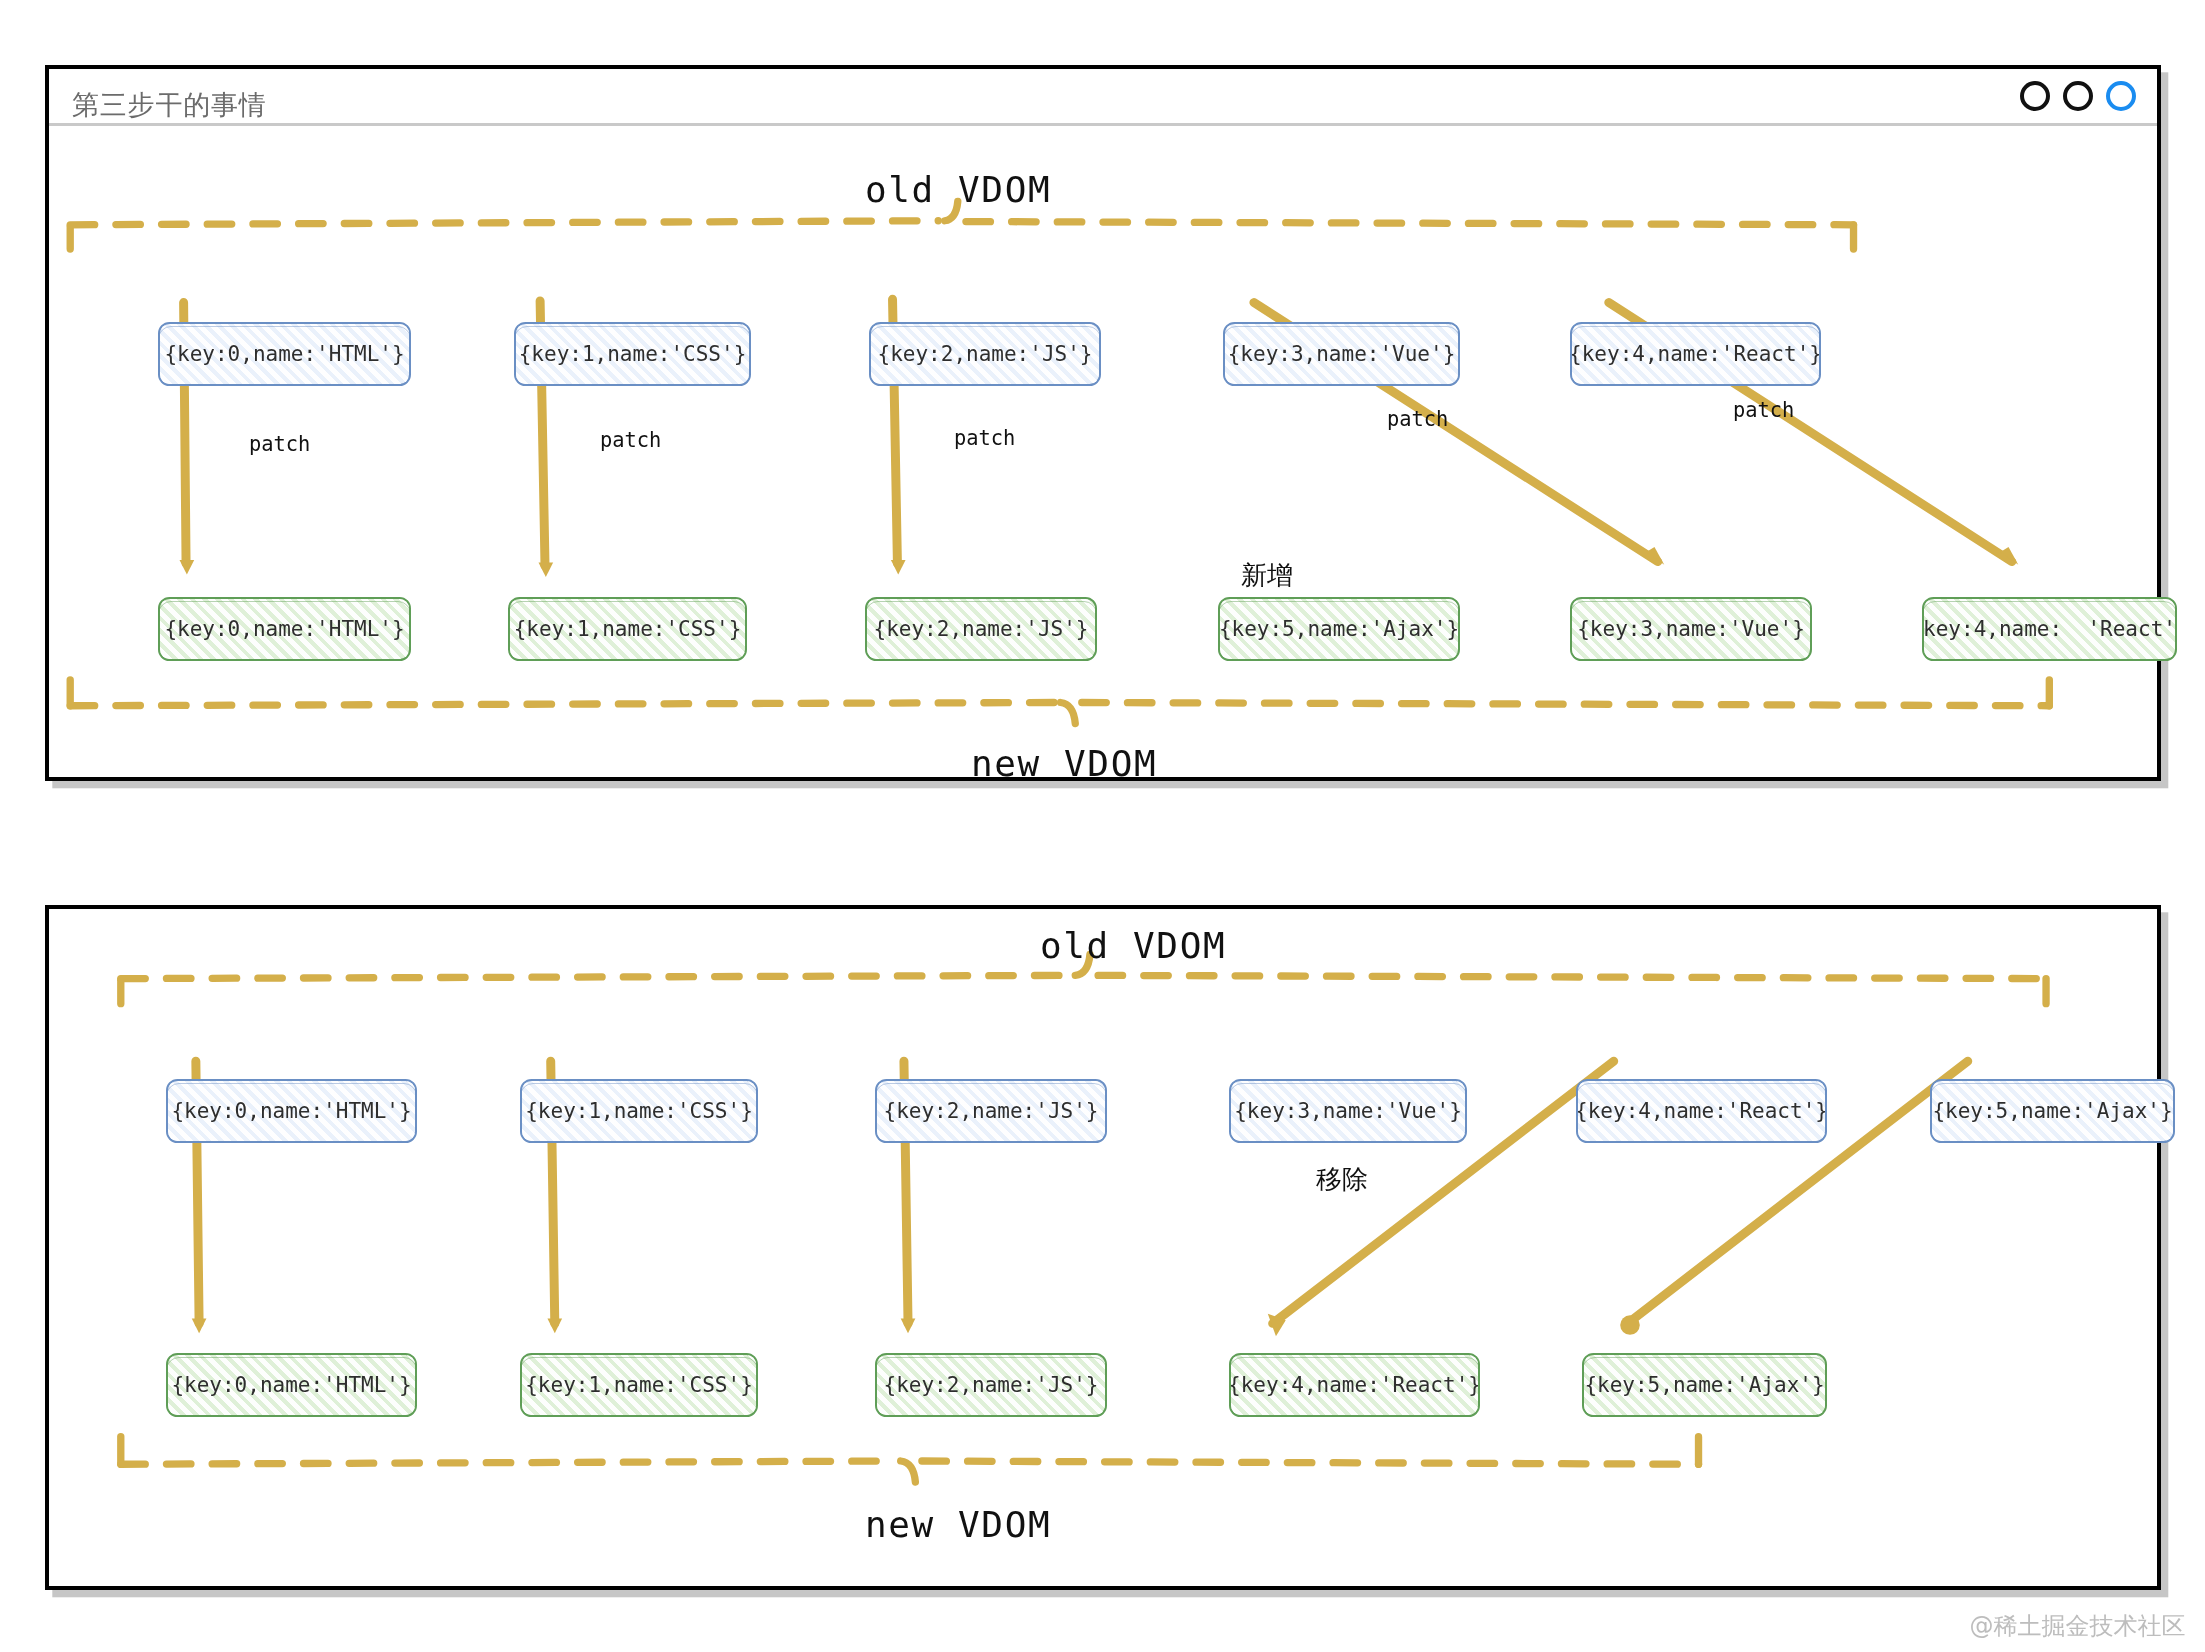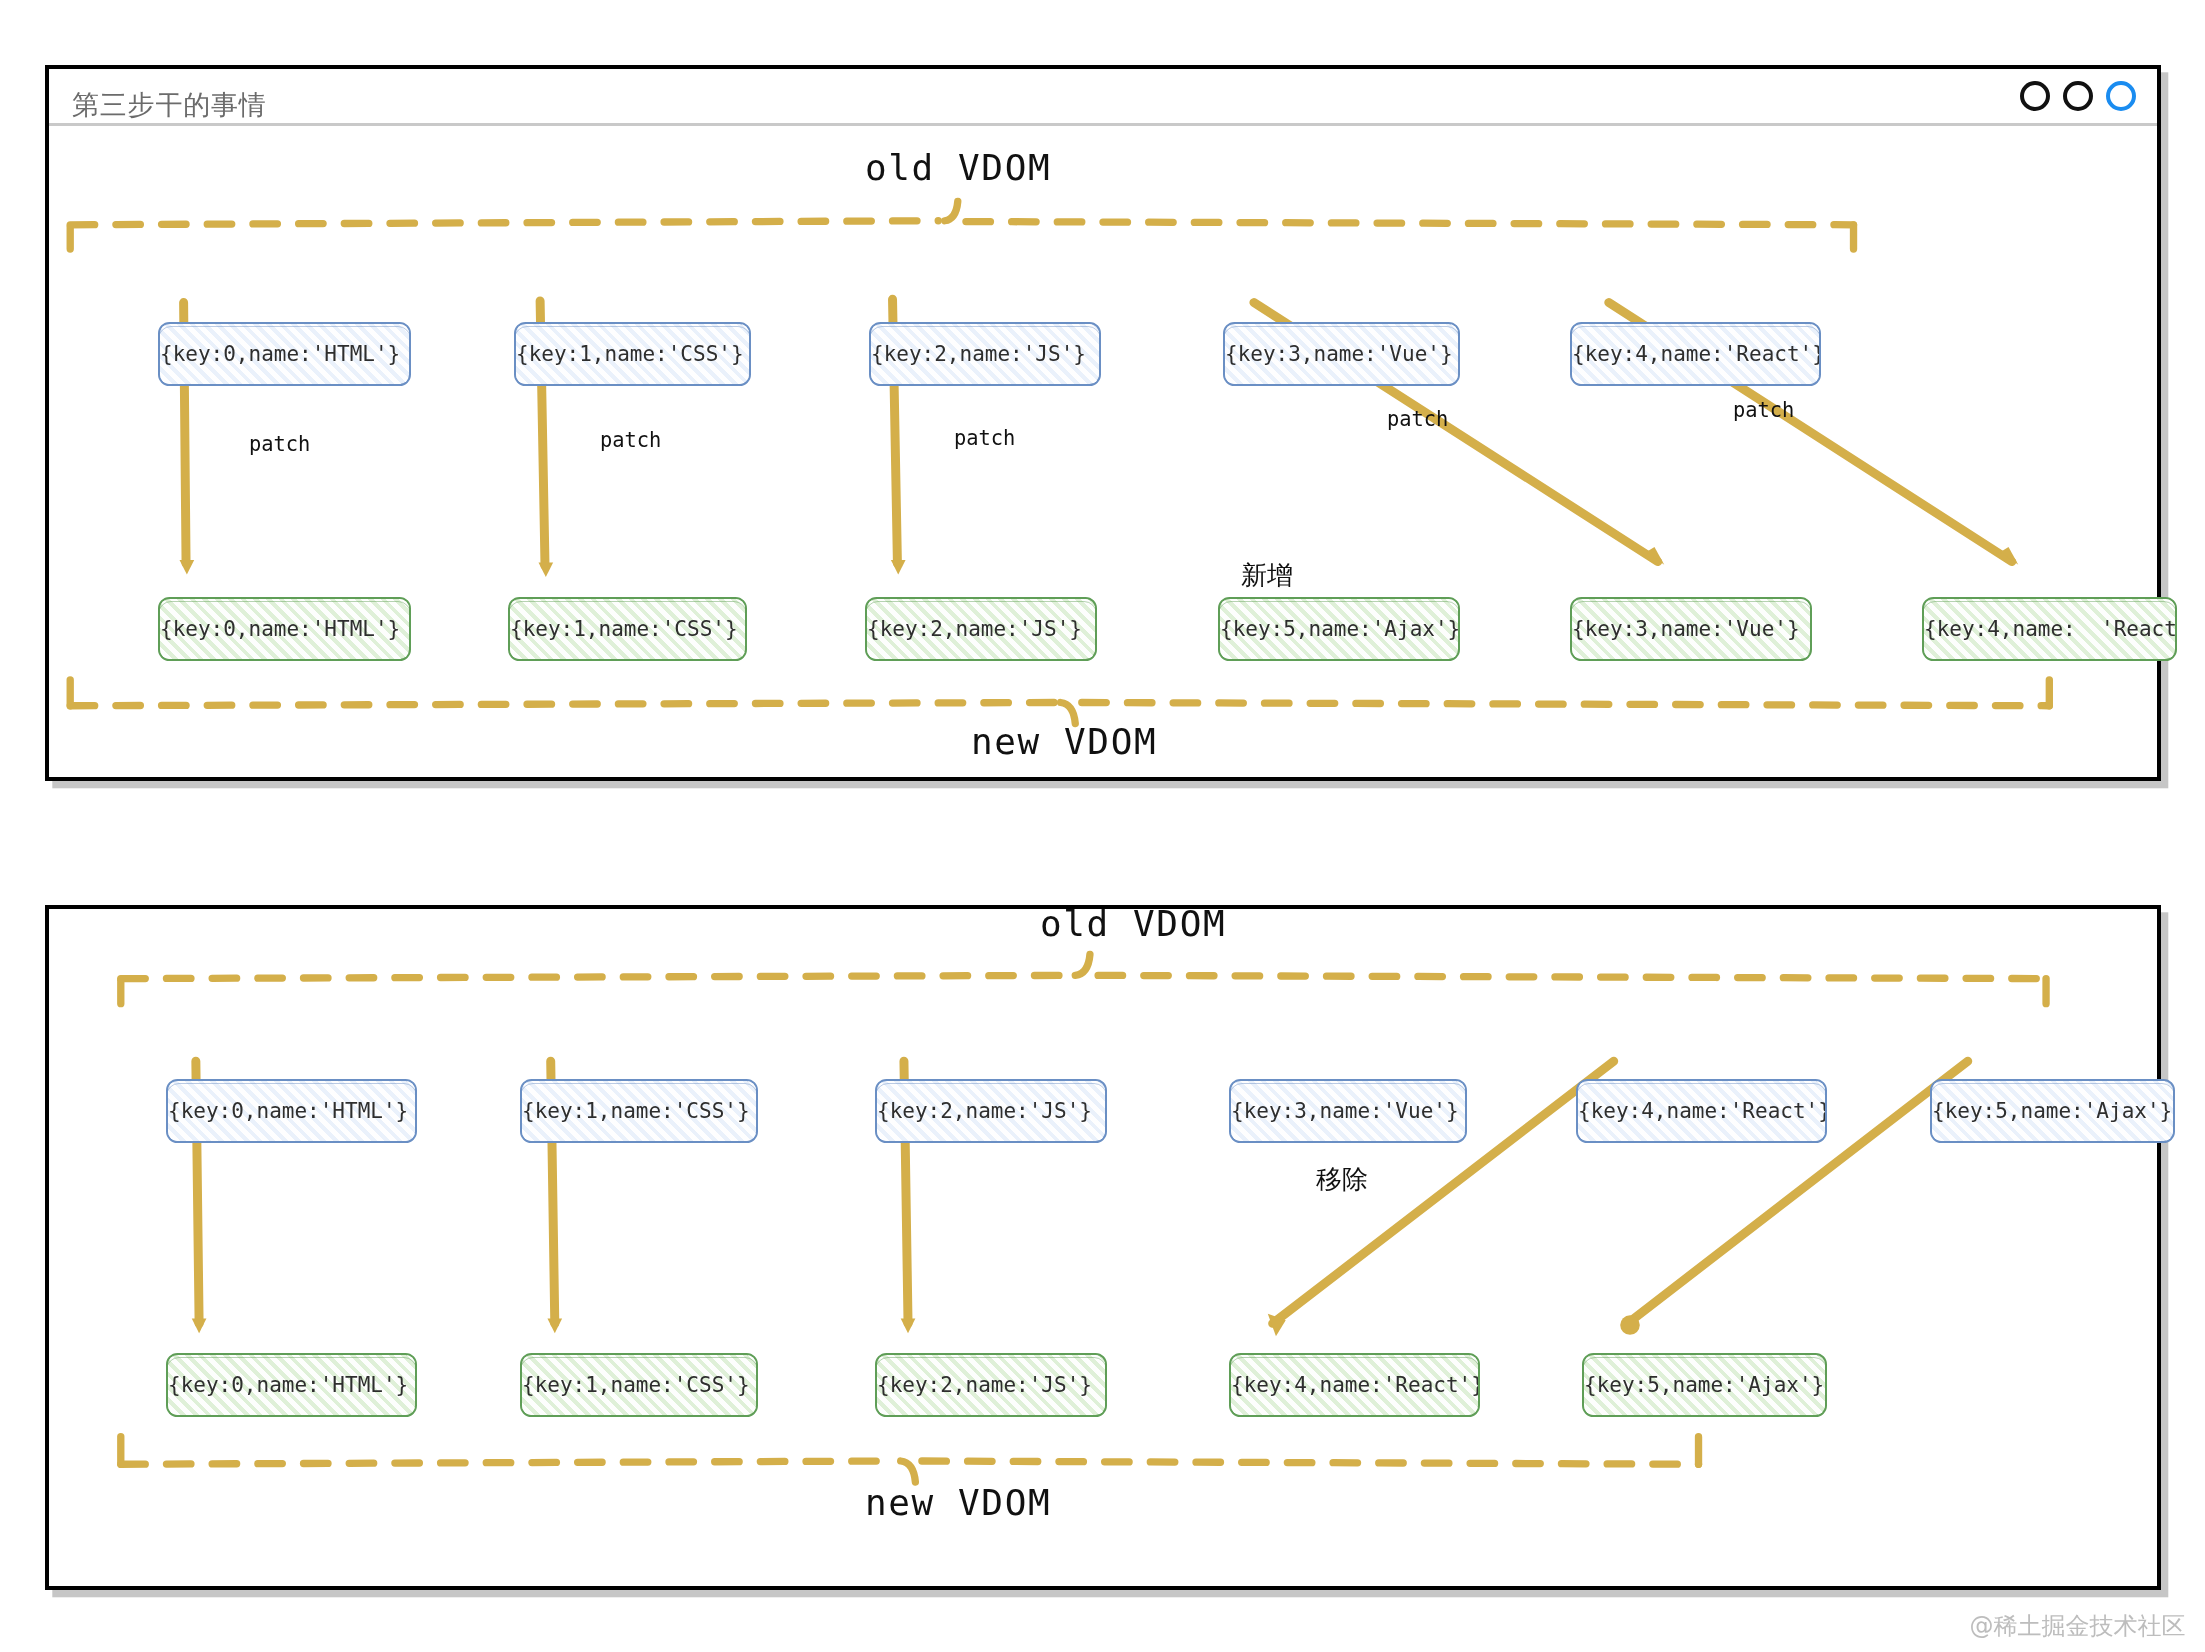--- a/index.html
+++ b/index.html
@@ -41,21 +41,21 @@
   .dot{width:30px;height:30px;border-radius:50%;box-sizing:border-box;background:transparent;}
   .dot.black{border:4.1px solid #111111;}
   .dot.blue{border:4.1px solid #1a8cf0;}
 
   .stage{position:relative;width:100%;height:calc(100% - 57px);}
 
   
   .node{
     position:absolute;
     box-sizing:border-box;
-    display:flex;align-items:center;
+    display:flex;align-items:center;justify-content:center;
     border-radius:11.4px;
     font-family:"DejaVu Sans Mono","Liberation Mono",monospace;
     font-size:21px;
     color:#2e2e2e;
     letter-spacing:0px;
     white-space:pre;
     overflow:hidden;
   }
   .node .lbl{position:relative;z-index:3;}
   .node::before{
@@ -89,21 +89,21 @@
   .node.blue::after{border:1.6px solid rgba(106,143,196,.45);}
   .node.green::after{border:1.6px solid rgba(95,158,87,.45);}
 
   
   .cap{
     position:absolute;
     font-family:"DejaVu Sans Mono","Liberation Mono",monospace;
     color:#111;
     white-space:nowrap;
   }
-  .cap.vdom{font-size:36px;letter-spacing:1.6px;}
+  .cap.vdom{font-size:36px;letter-spacing:1.6px;margin-top:22px;}
   .cap.patch{font-size:20.4px;color:#111;}
   .cap.cjk{
     font-family:"DejaVu Sans","Liberation Sans",sans-serif;
     font-size:26px;color:#111;
   }
 
   
   .ov{position:absolute;left:0;top:0;width:100%;height:100%;overflow:visible;pointer-events:none;}
 
   .watermark{

